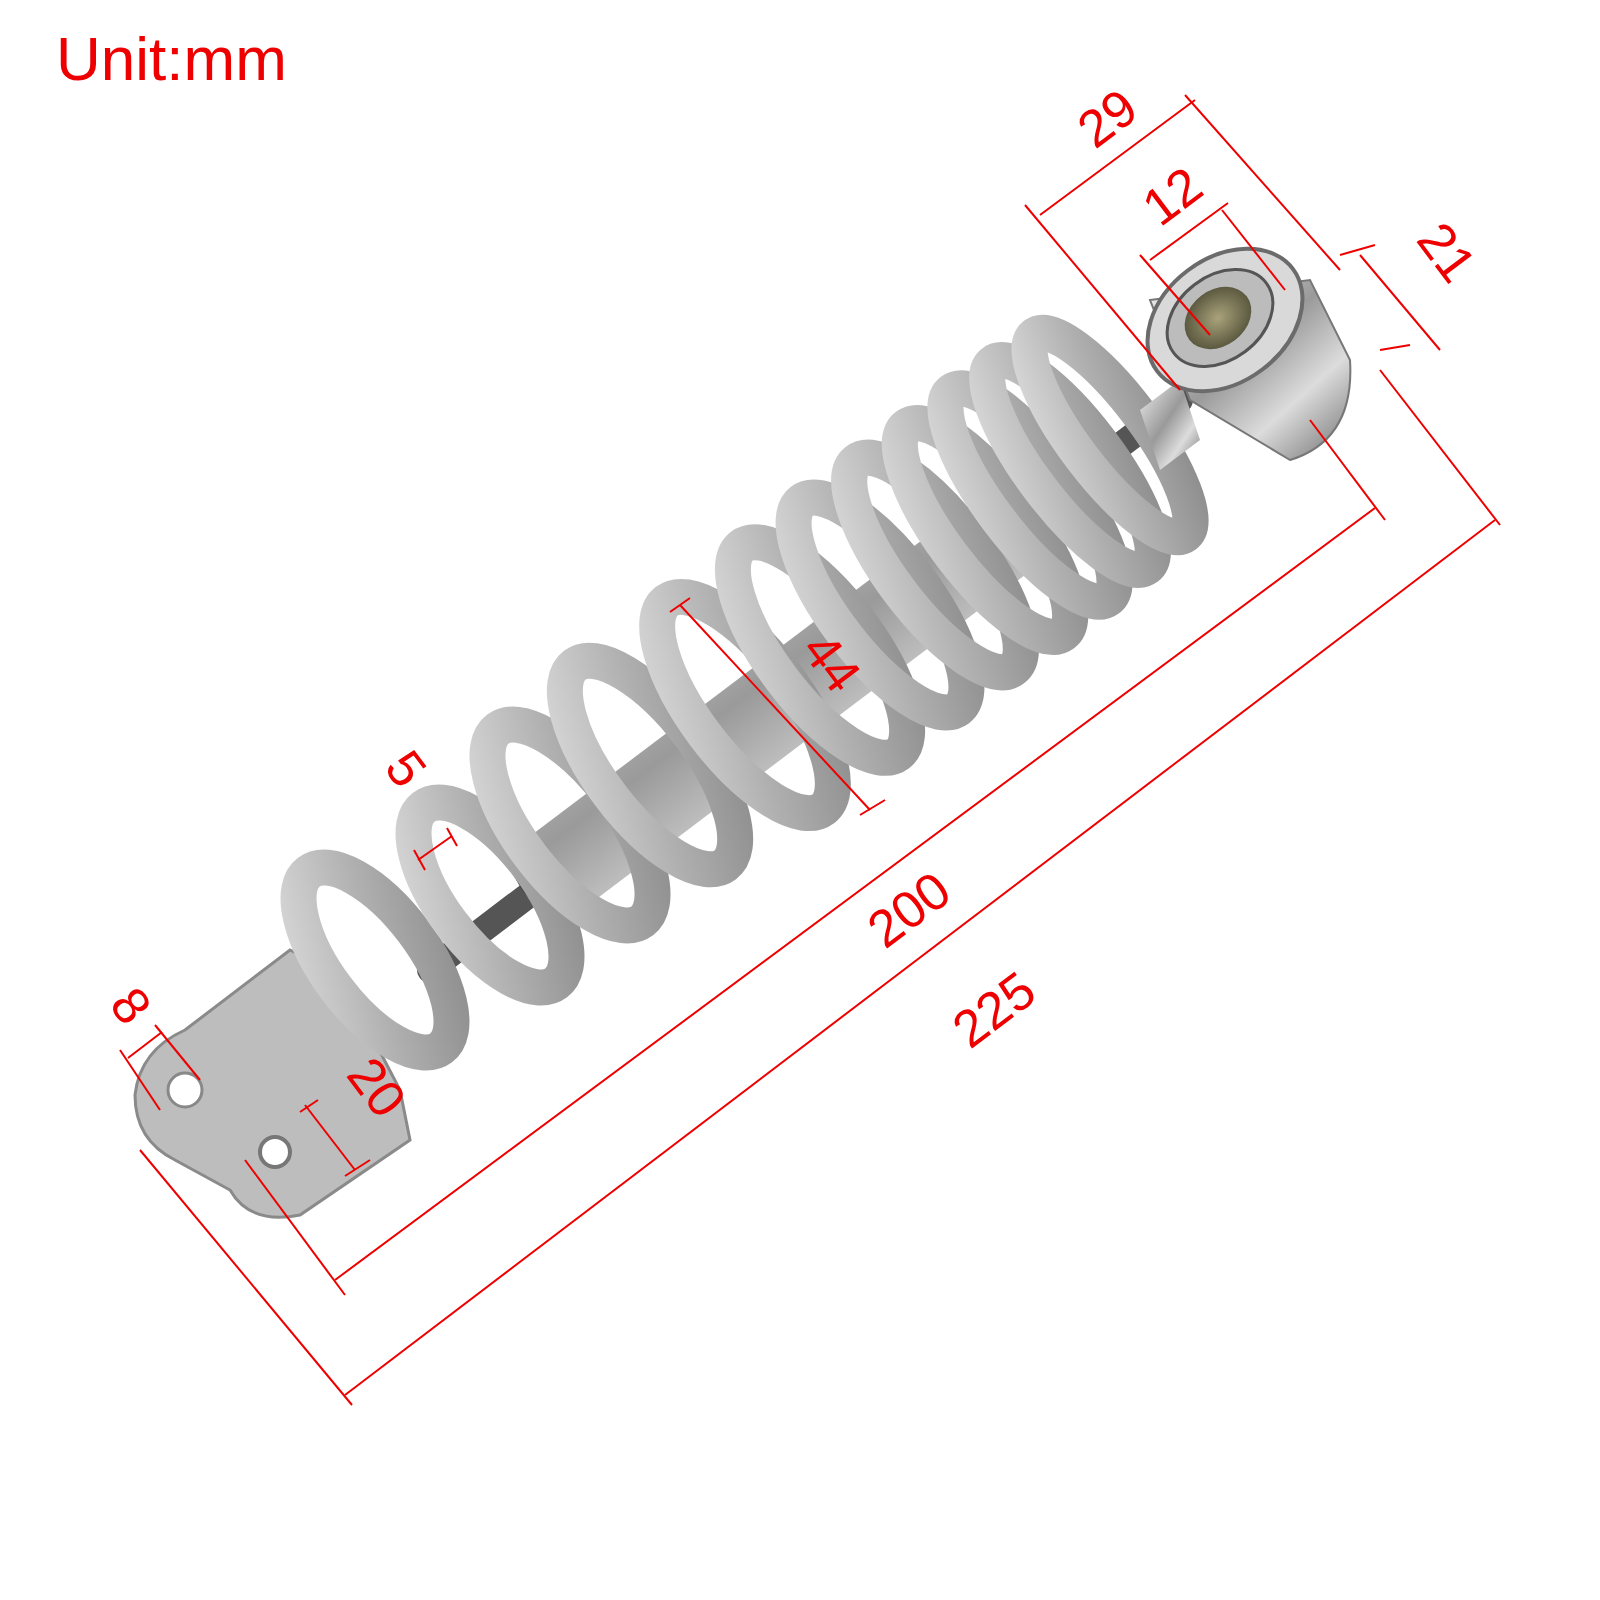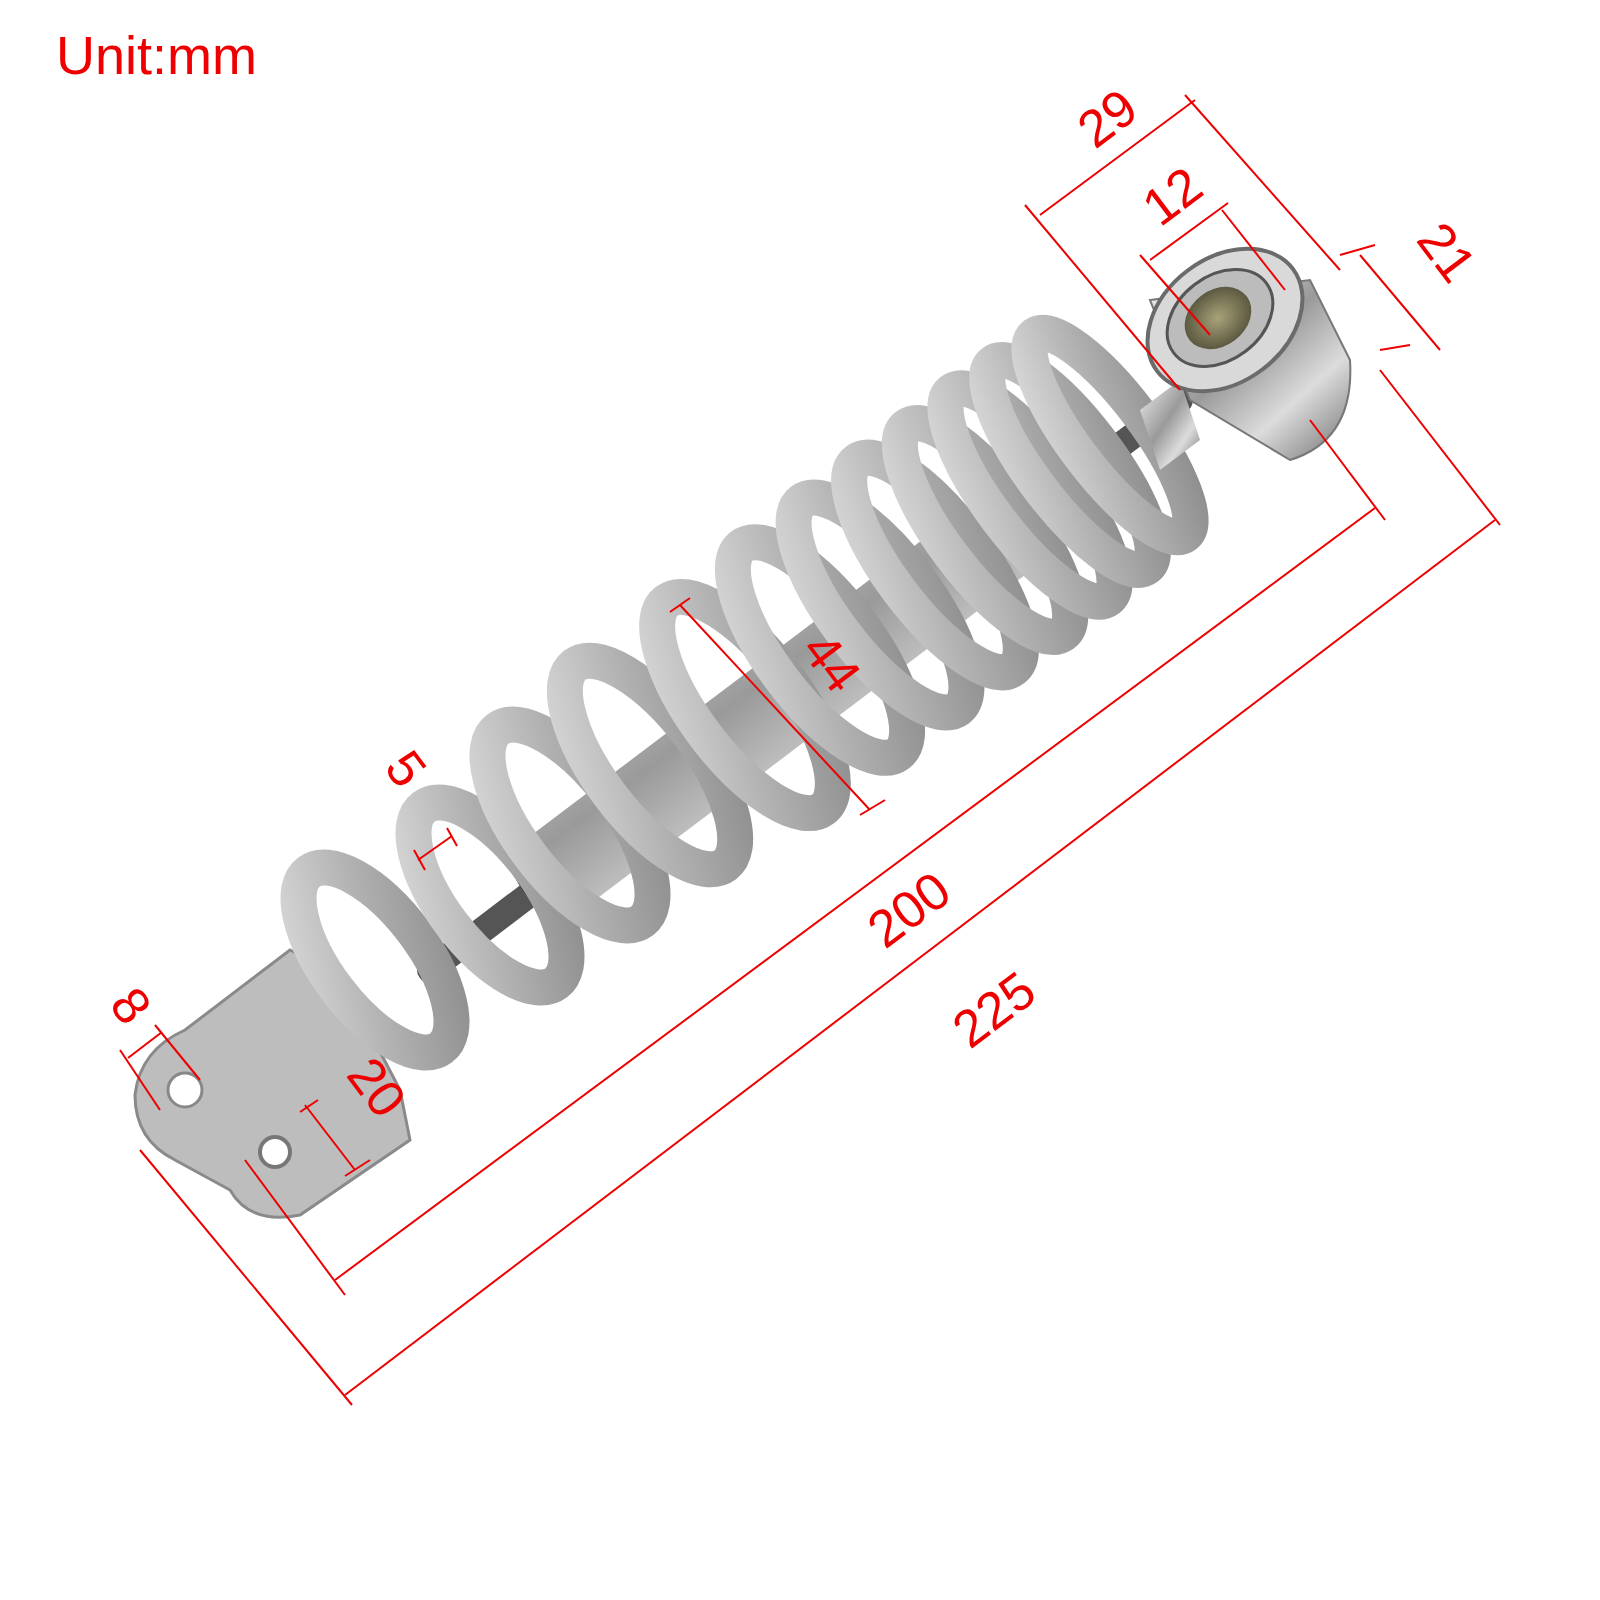--- a/index.html
+++ b/index.html
@@ -1,19 +1,19 @@
 <!DOCTYPE html>
 <html><head>
   <meta charset="utf-8">
   <style>
     html, body { margin: 0; padding: 0; background: #ffffff; }
     .canvas { position: relative; width: 1600px; height: 1600px; background: #ffffff; overflow: hidden; }
     .unit-title {
       position: absolute; left: 56px; top: 28px;
-      font-family: "Liberation Sans", sans-serif; font-size: 54px; color: #ee0000;
+      font-family: "Liberation Sans", sans-serif; font-size: 62px; color: #ee0000;
       letter-spacing: 0px; line-height: 1;
     }
     svg { position: absolute; left: 0; top: 0; }
     .dim-text { font-family: "Liberation Sans", sans-serif; font-size: 52px; fill: #ee0000; }
   </style>
 </head>
 <body>
 
 <div class="canvas">
   <div class="unit-title">Unit:mm</div>

